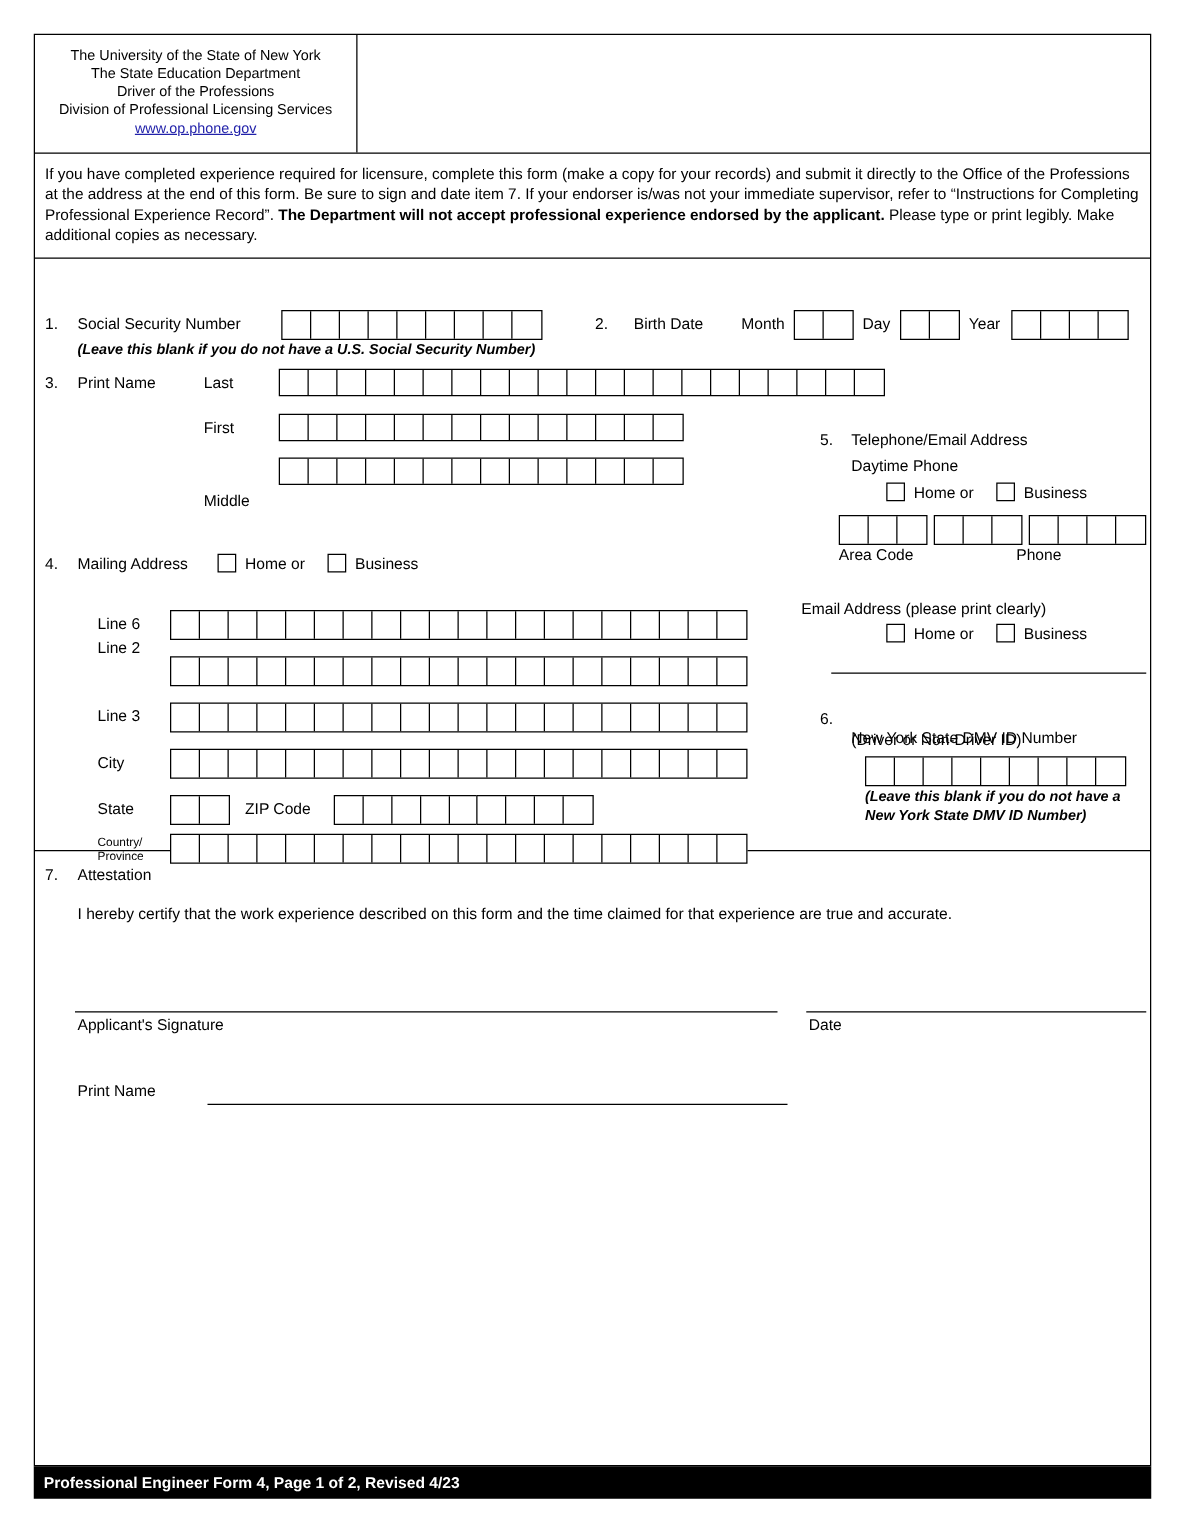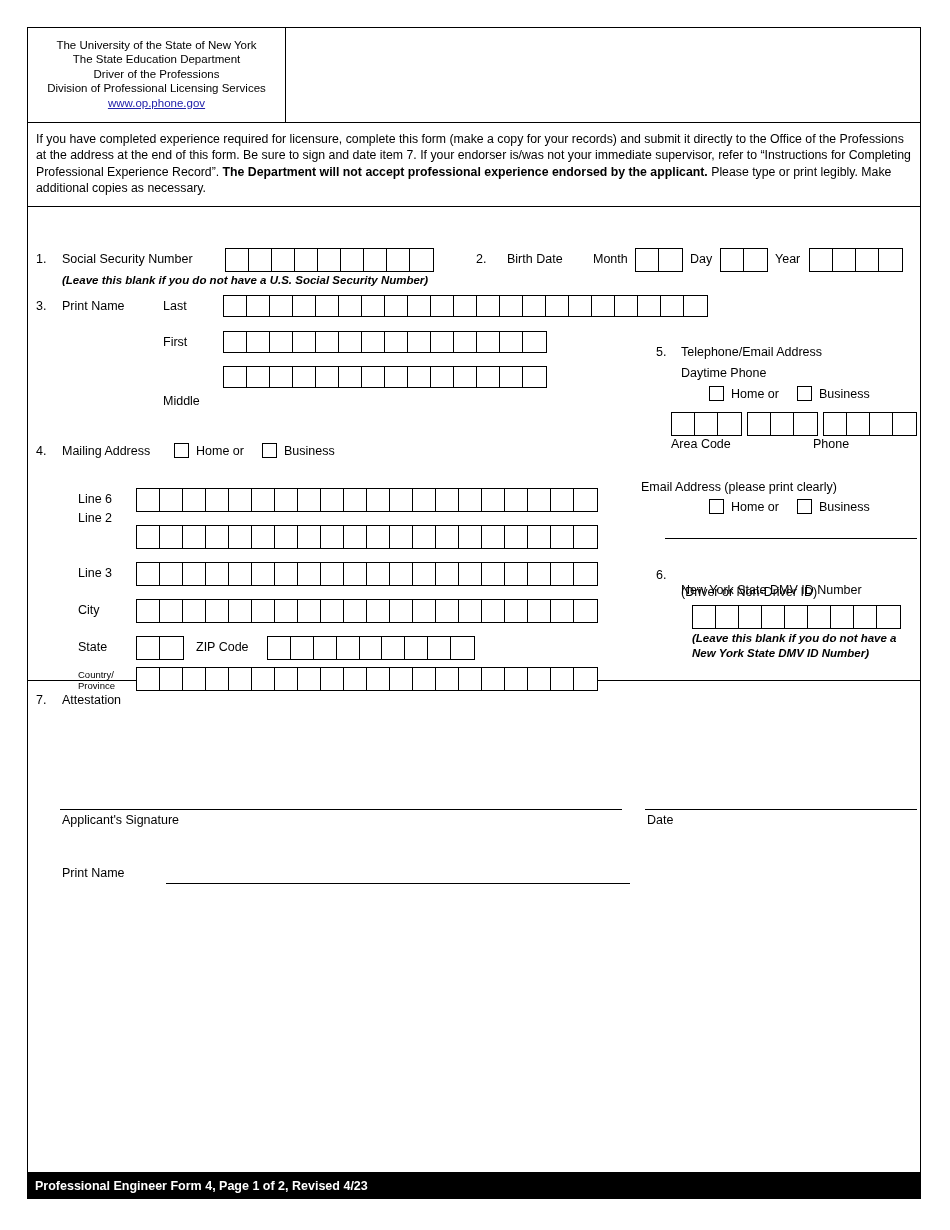--- a/index.html
+++ b/index.html
@@ -505,20 +505,21 @@
           <div class="cell" style="width: 23px;"></div>
         </div>
       <div class="abs ital" style="left:664px; top:391px;">(Leave this blank if you do not have a</div>
       <div class="abs ital" style="left:664px; top:406px;">New York State DMV ID Number)</div>
 
     </div>
 
     <div class="attest-block">
       <div class="abs num" style="left:8px; top:12px;">7.</div>
       <div class="abs lbl" style="left:34px; top:12px;">Attestation</div>
+      <div class="abs lbl" style="left:34px; top:43px;">I hereby certify that the work experience described on this form and the time claimed for that experience are true and accurate.</div>
 
       <div class="abs sig-line" style="left:32px; top:128px; width:562px;"></div>
       <div class="abs lbl" style="left:34px; top:132px;">Applicant's Signature</div>
 
       <div class="abs sig-line" style="left:617px; top:128px; width:272px;"></div>
       <div class="abs lbl" style="left:619px; top:132px;">Date</div>
 
       <div class="abs lbl" style="left:34px; top:185px;">Print Name</div>
       <div class="abs sig-line" style="left:138px; top:202px; width:464px;"></div>
     </div>

